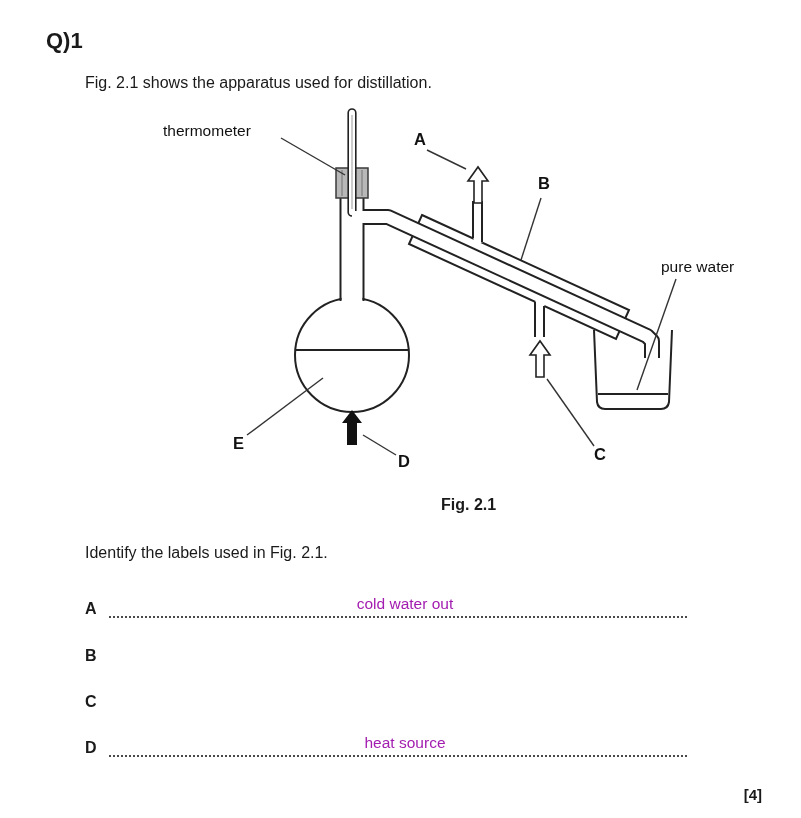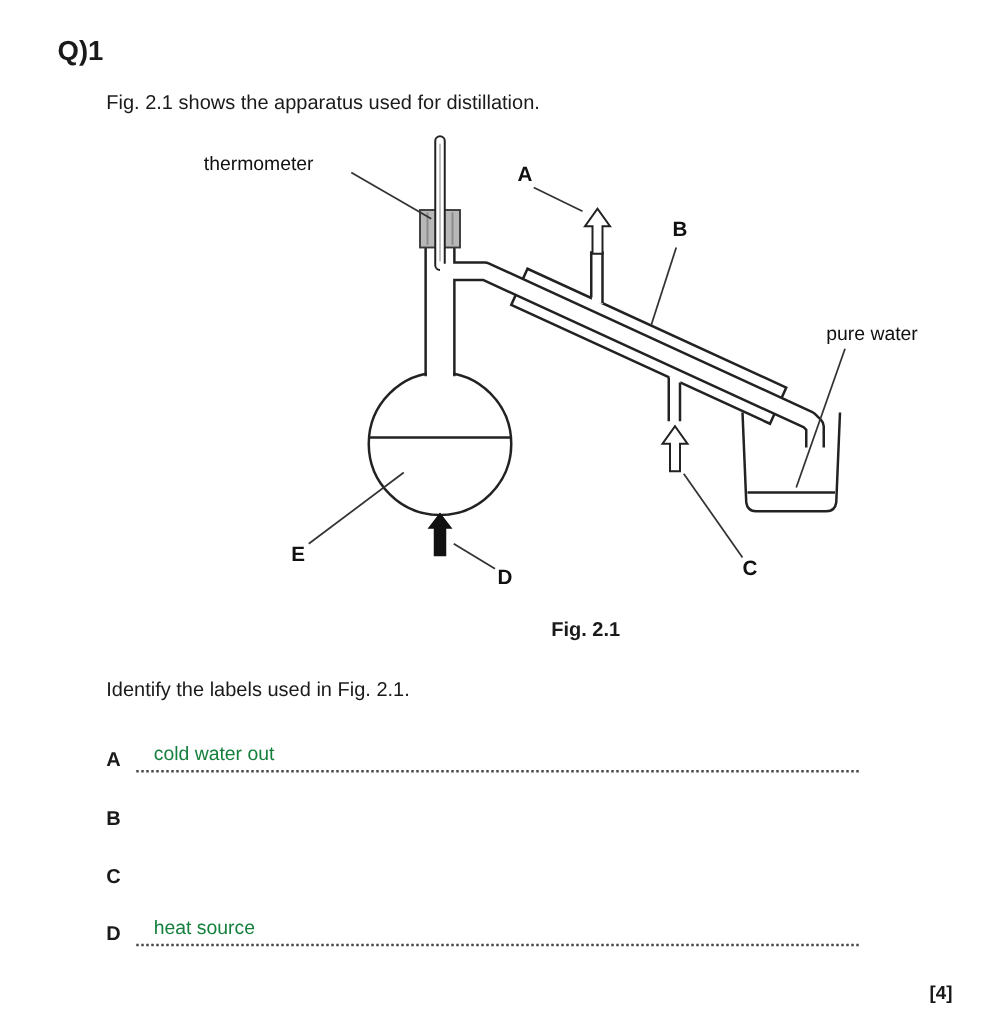--- a/index.html
+++ b/index.html
@@ -10,21 +10,21 @@
   }
   .abs{position:absolute;}
   #q-number{left:46px;top:28px;font-size:22px;font-weight:700;}
   #intro{left:85px;top:74px;font-size:16px;}
   #diagram{left:130px;top:105px;}
   #fig-caption{left:421px;top:496px;font-size:16px;font-weight:700;margin-left:20px;}
   #task{left:85px;top:544px;font-size:16px;}
   .answer-row{left:85px;width:602px;height:27px;display:flex;align-items:flex-end;}
   .ans-letter{font-weight:700;font-size:16px;width:24px;flex:none;}
   .ans-line{flex:1;border-bottom:2px dotted #4a4a4a;padding:0 0 3px 14px;
-            font-size:15.5px;color:#15803d;}
+            font-size:15.5px;color:#a21caf;text-align:center;}
   #row-a{top:591px;} #row-b{top:638px;} #row-c{top:684px;} #row-d{top:730px;}
   #marks{left:712px;top:786px;width:50px;text-align:right;font-weight:700;font-size:15px;}
   svg text{font-family:"Liberation Sans",sans-serif;fill:#111;}
   .lbl-letter{font-size:16.5px;font-weight:700;}
   .lbl-word{font-size:15.5px;}
 </style>
 </head>
 <body>
 
 <div class="abs" id="q-number">Q)1</div>

